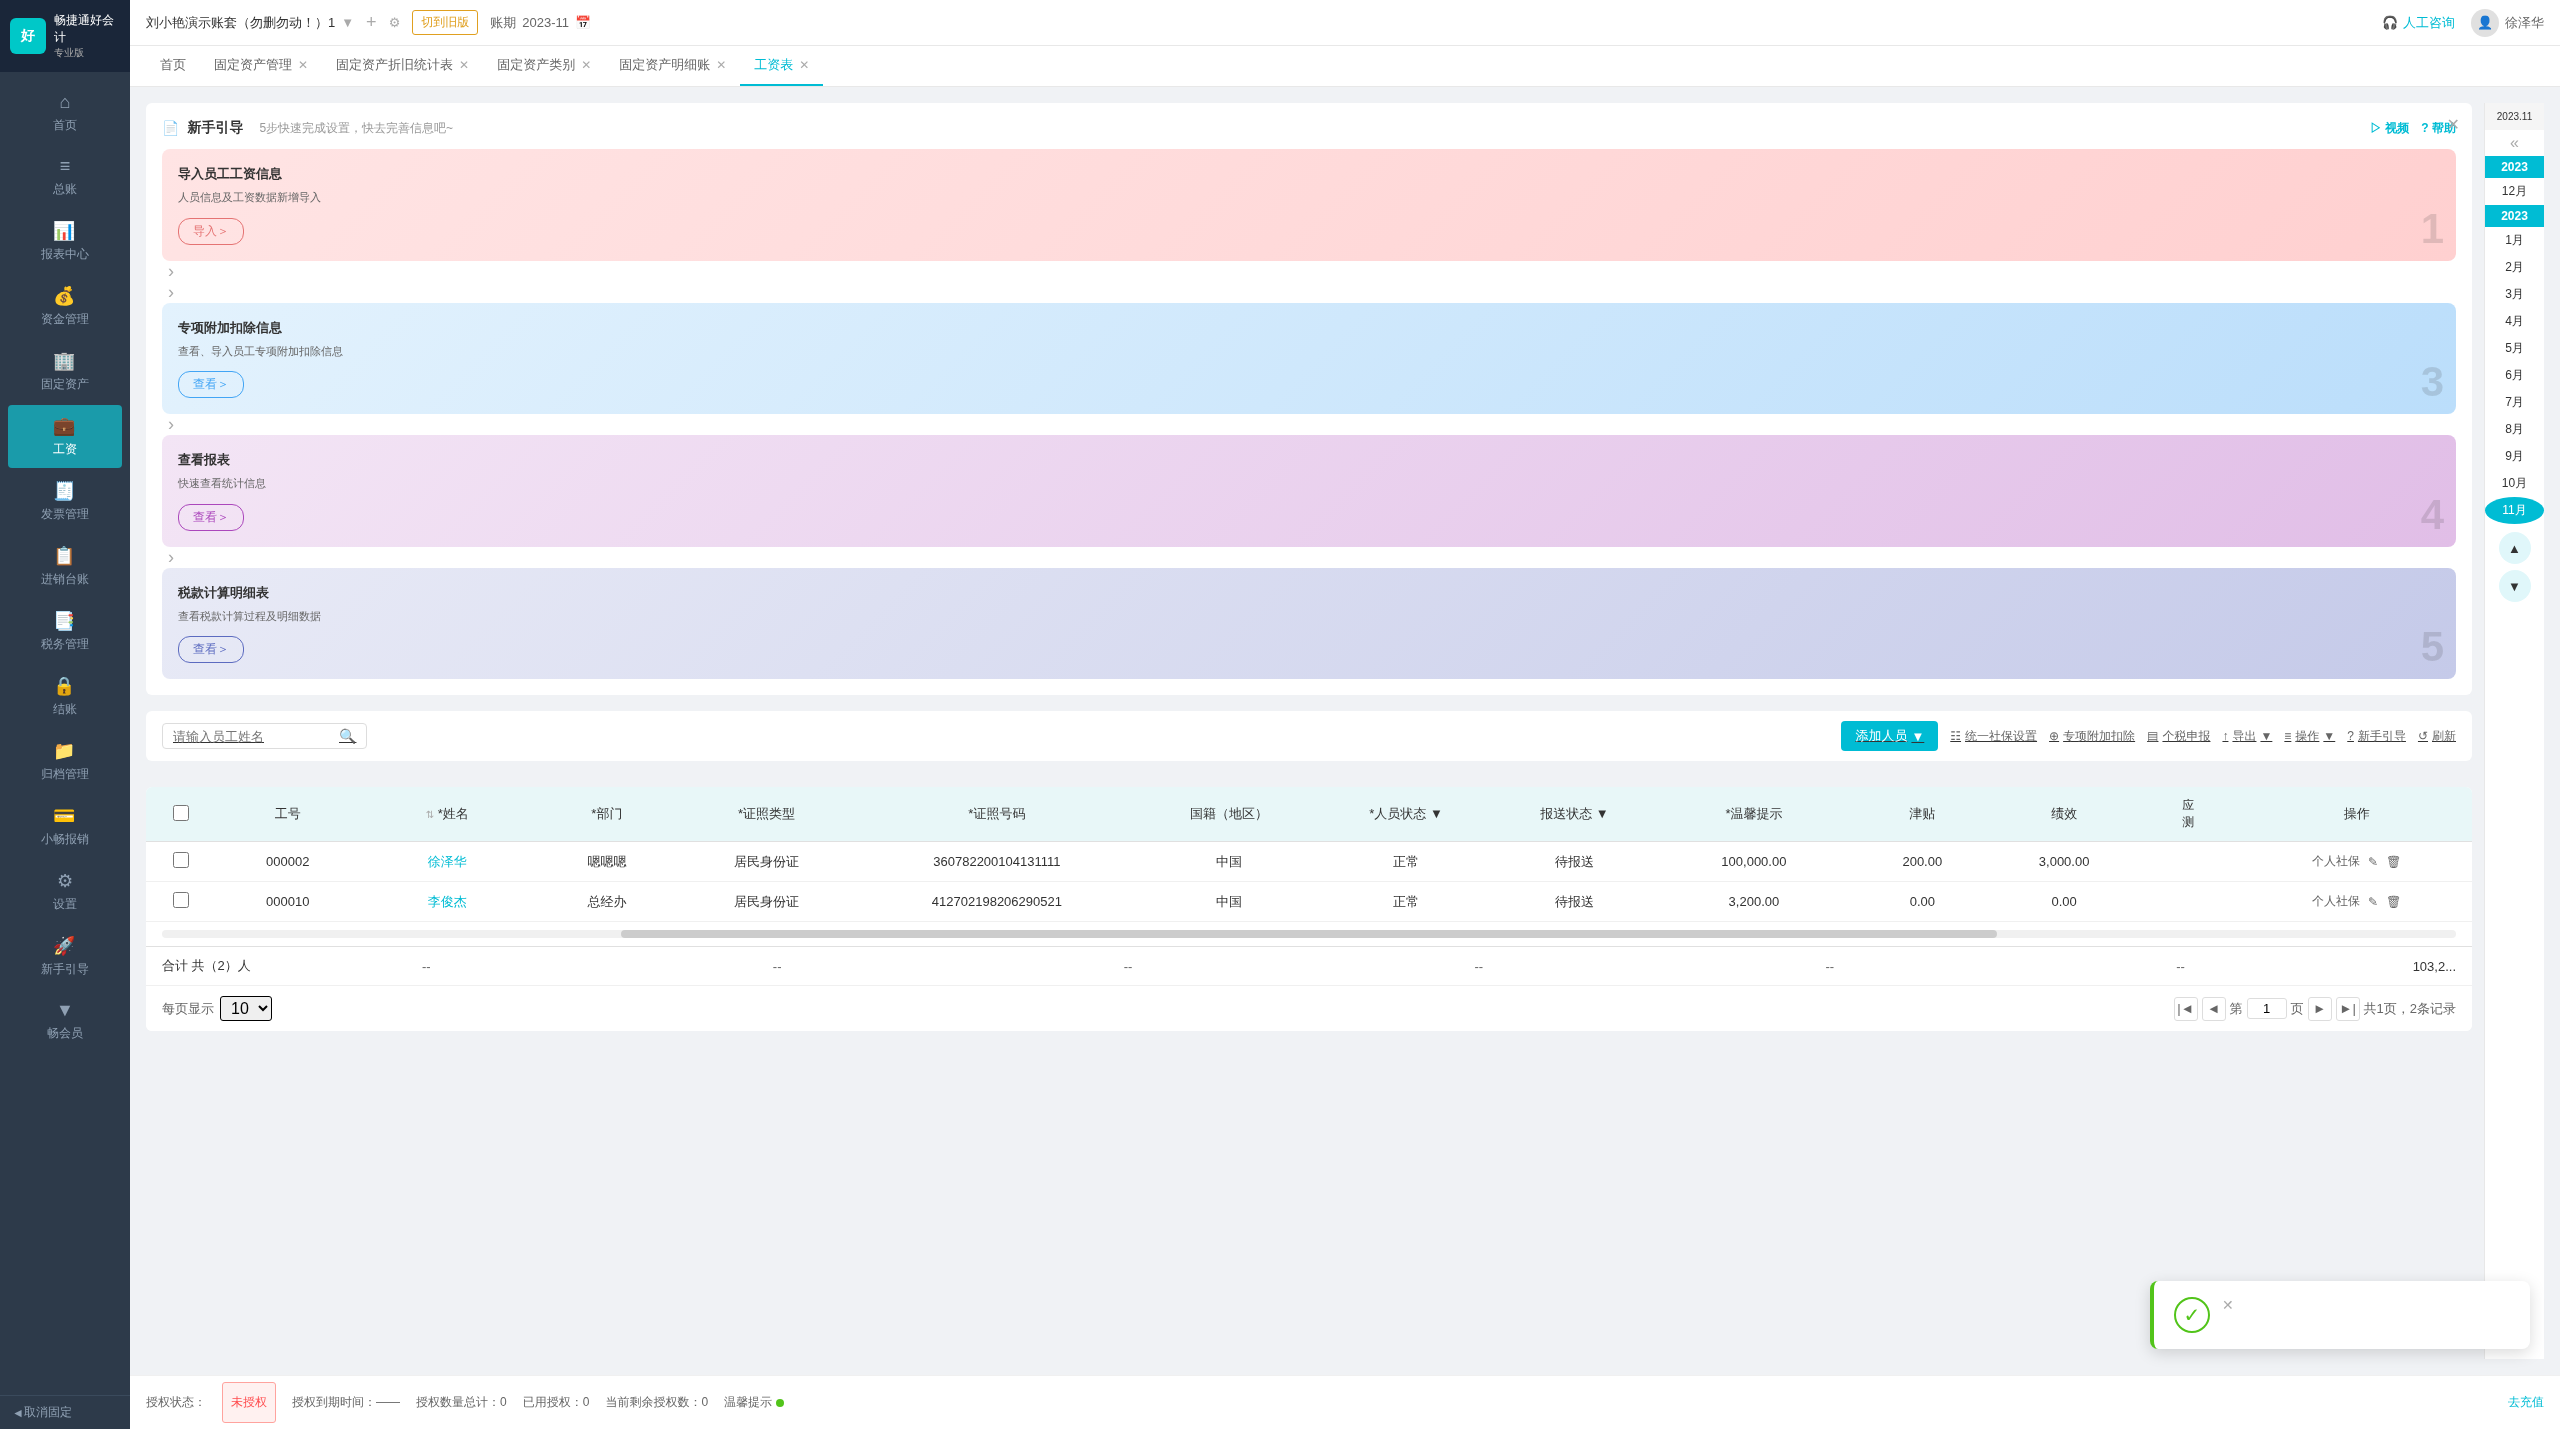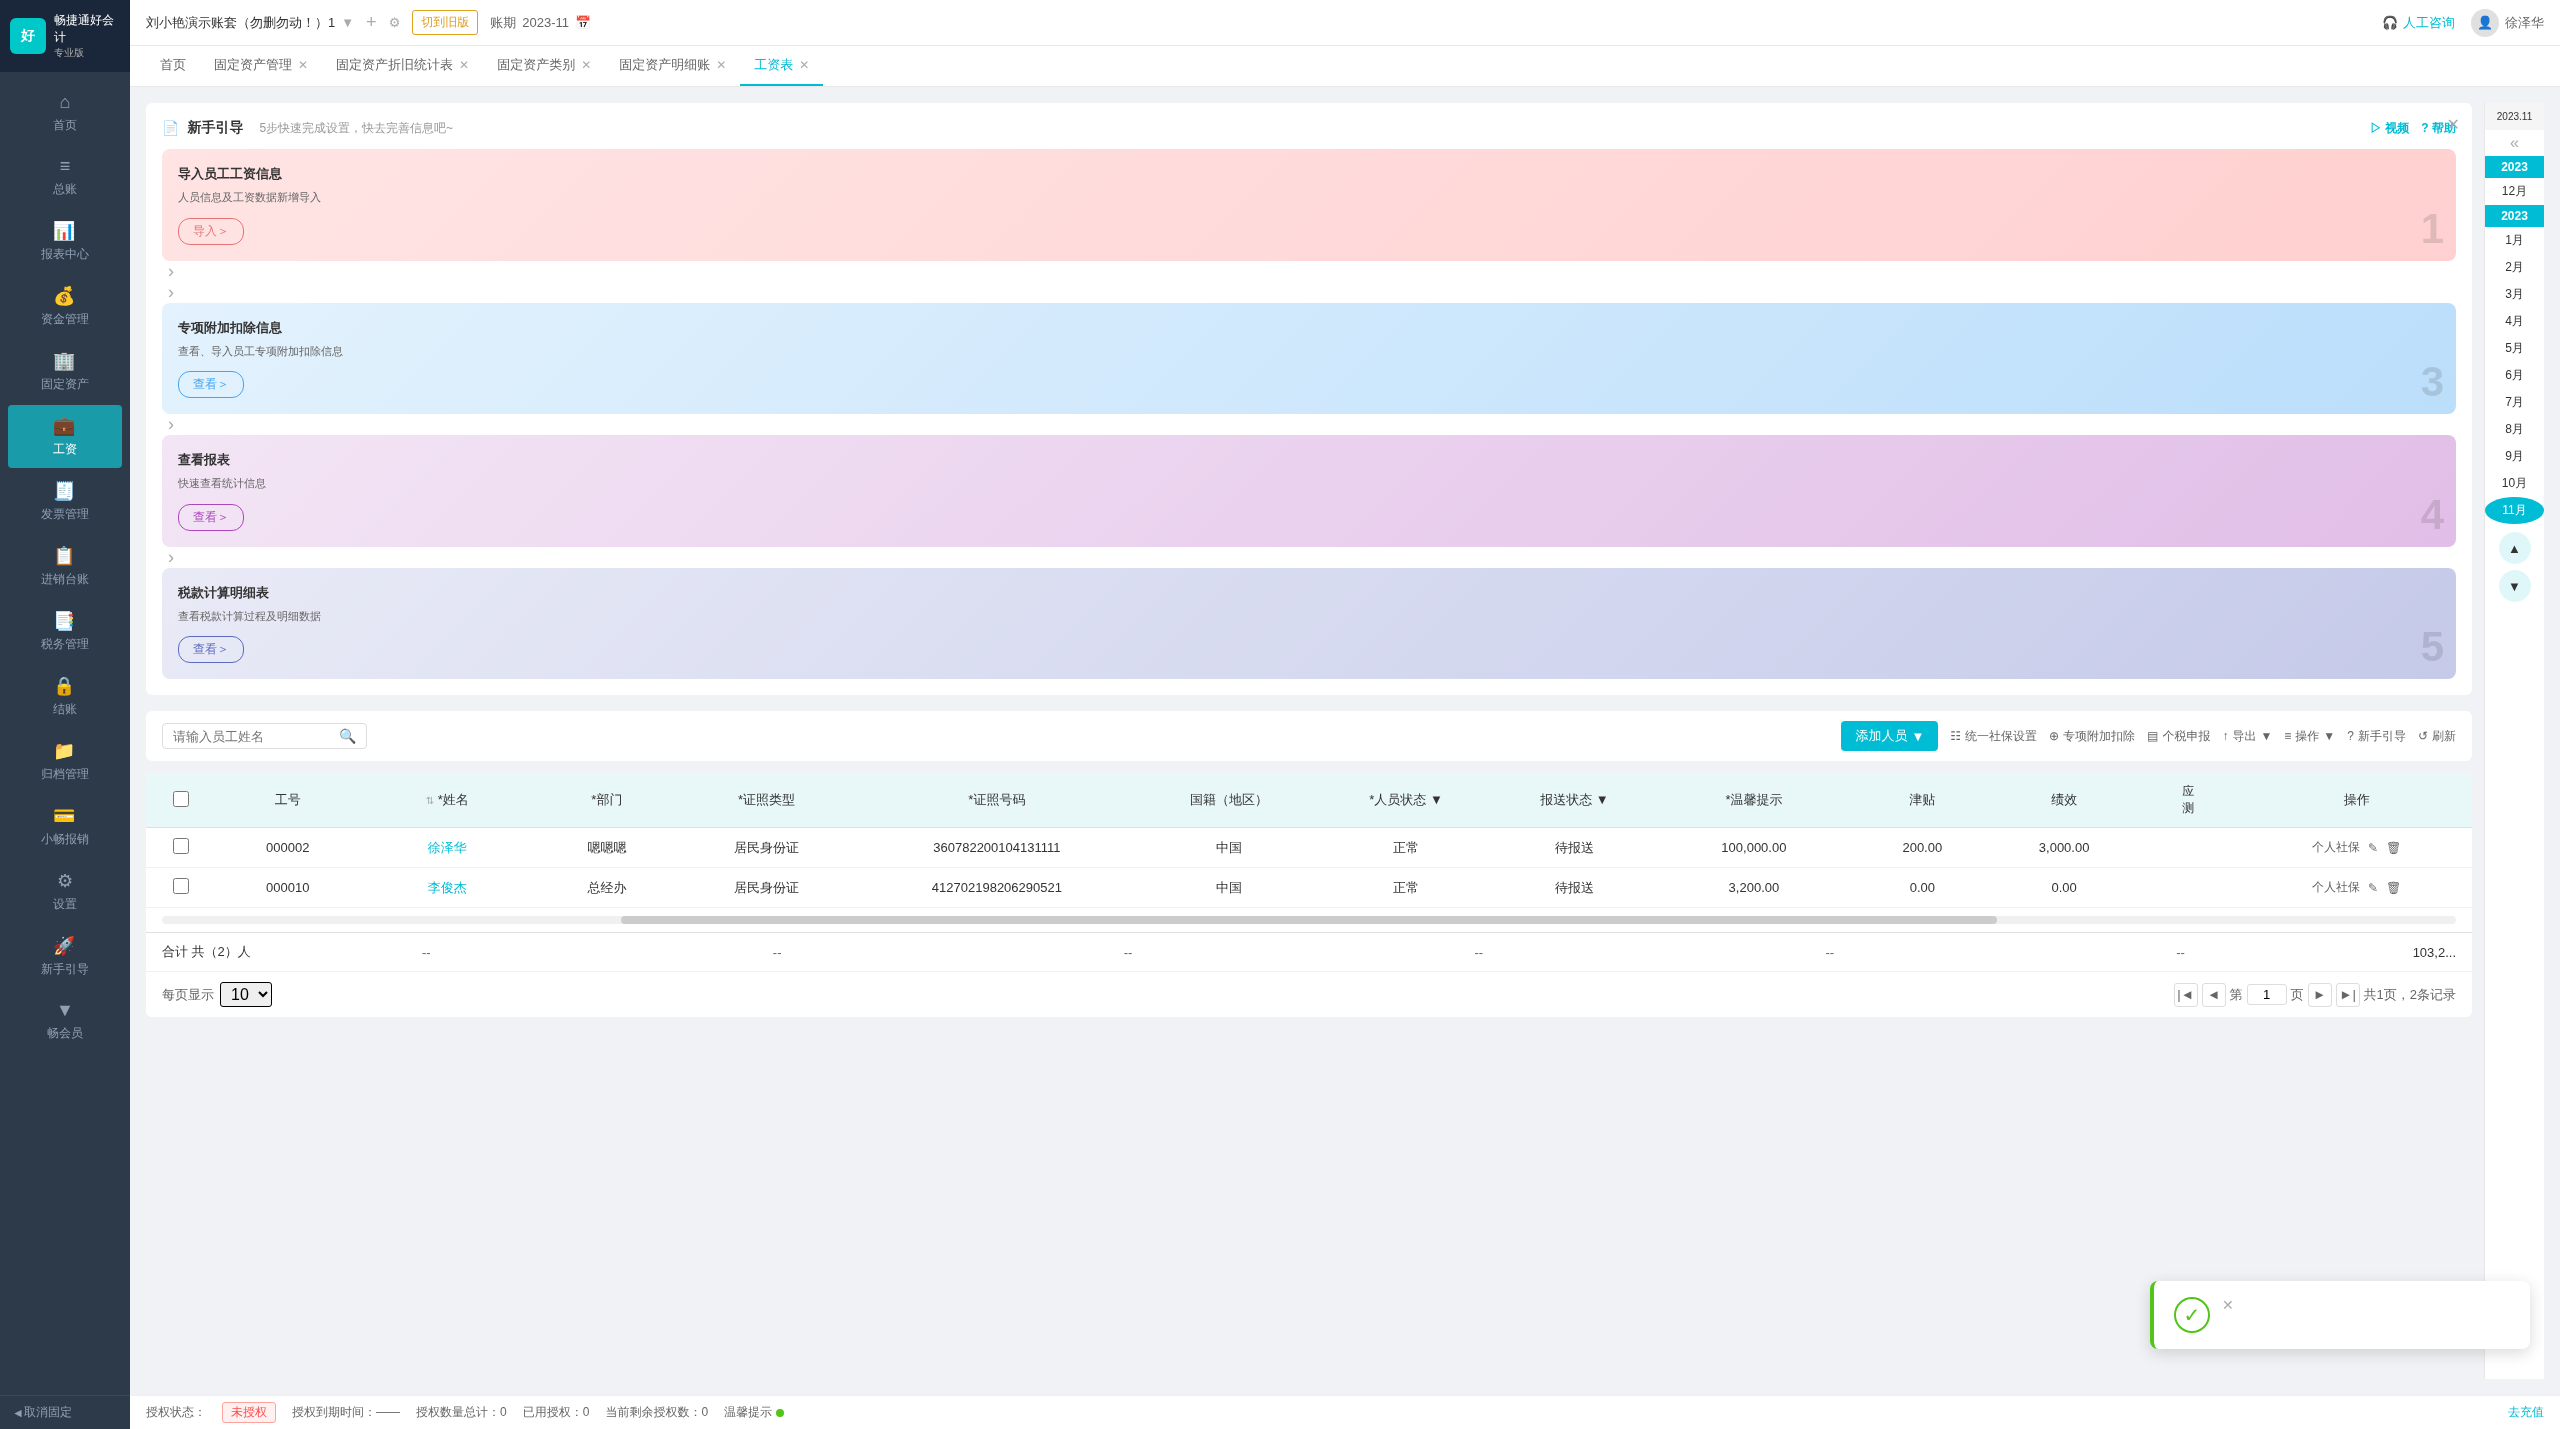--- a/index.html
+++ b/index.html
@@ -62,21 +62,21 @@
     .guide-step-btn { margin-top: 12px; padding: 4px 14px; border: 1px solid currentColor; border-radius: 12px; font-size: 12px; cursor: pointer; background: transparent; display: inline-block; }
     .btn-red { color: #e57373; border-color: #e57373; }
     .btn-green { color: #66bb6a; border-color: #66bb6a; }
     .btn-blue { color: #42a5f5; border-color: #42a5f5; }
     .btn-purple { color: #ab47bc; border-color: #ab47bc; }
     .btn-indigo { color: #5c6bc0; border-color: #5c6bc0; }
     .guide-arrow { display: flex; align-items: center; padding: 0 6px; color: #aaa; font-size: 18px; }
     .guide-close { position: absolute; top: 12px; right: 12px; cursor: pointer; color: #aaa; font-size: 16px; }
     
     
-    .toolbar { display: flex; align-items: center; gap: 8px; margin-bottom: 12px; background: #fff; padding: 10px 16px; border-radius: 6px; }
+    .toolbar { display: flex; align-items: center; gap: 8px; margin-bottom: 26px; background: #fff; padding: 10px 16px; border-radius: 6px; text-decoration: underline; }
     .search-input { display: flex; align-items: center; border: 1px solid #ddd; border-radius: 4px; padding: 4px 10px; gap: 6px; background: #fff; }
     .search-input input { border: none; outline: none; font-size: 13px; color: #333; width: 160px; }
     .search-icon { color: #aaa; font-size: 14px; }
     .add-btn { background: #00bcd4; color: #fff; border: none; border-radius: 4px; padding: 6px 14px; font-size: 13px; cursor: pointer; display: flex; align-items: center; gap: 4px; }
     .toolbar-right { margin-left: auto; display: flex; align-items: center; gap: 12px; }
     .toolbar-action { display: flex; align-items: center; gap: 4px; color: #666; font-size: 12px; cursor: pointer; white-space: nowrap; }
     
     
     .table-container { background: #fff; border-radius: 6px; overflow: hidden; }
     .data-table { width: 100%; border-collapse: collapse; font-size: 13px; }
@@ -93,21 +93,21 @@
     
     .pagination { background: #fff; padding: 10px 16px; display: flex; align-items: center; justify-content: flex-end; gap: 8px; border-top: 1px solid #f0f0f0; font-size: 13px; color: #666; }
     .page-select { display: flex; align-items: center; gap: 6px; margin-right: auto; }
     .page-per { border: 1px solid #000000; border-radius: 3px; padding: 2px 6px; font-size: 16px; }
     .page-nav { display: flex; align-items: center; gap: 4px; }
     .page-btn { width: 24px; height: 24px; border: 1px solid #ddd; border-radius: 3px; display: flex; align-items: center; justify-content: center; cursor: pointer; background: #fff; color: #666; }
     .page-input { width: 40px; border: 1px solid #ddd; border-radius: 3px; padding: 2px 6px; text-align: center; font-size: 13px; }
     
     
     .status-bar { background: #fff; padding: 6px 16px; border-top: 1px solid #f0f0f0; display: flex; align-items: center; gap: 16px; font-size: 12px; color: #666; }
-    .status-unauthorized { color: #ff4d4f; background: #fff1f0; border: 1px solid #ffa39e; border-radius: 3px; padding: 1px 8px; font-size: 12px; }
+    .status-unauthorized { color: #ff4d4f; background: #fff1f0; border: 1px solid #ffa39e; border-radius: 3px; padding: 11px 8px; font-size: 12px; }
     .status-charge { color: #00bcd4; cursor: pointer; margin-left: auto; }
     .status-warn { color: #666; display: flex; align-items: center; gap: 4px; }
     .warn-dot { width: 8px; height: 8px; border-radius: 50%; background: #52c41a; display: inline-block; }
     
     
     .right-sidebar { width: 60px; background: #fff; border-left: 1px solid #e8e8e8; display: flex; flex-direction: column; align-items: center; flex-shrink: 0; }
     .right-sidebar-header { background: #f5f5f5; width: 100%; padding: 8px 4px; text-align: center; font-size: 10px; color: #333; }
     .calendar-nav { display: flex; flex-direction: column; align-items: center; width: 100%; }
     .cal-up { padding: 4px; cursor: pointer; color: #aaa; font-size: 16px; }
     .cal-year { background: #00bcd4; color: #fff; width: 100%; text-align: center; padding: 4px; font-size: 12px; font-weight: bold; }

